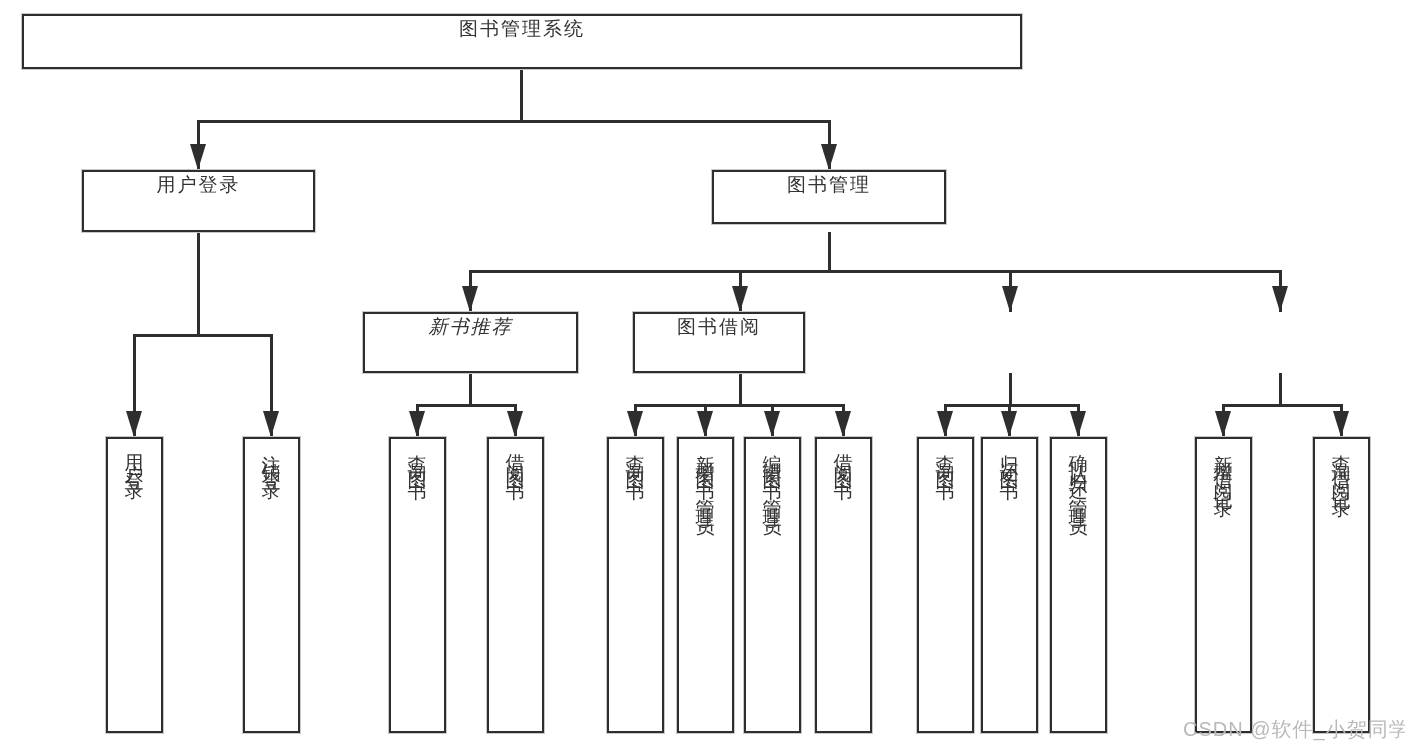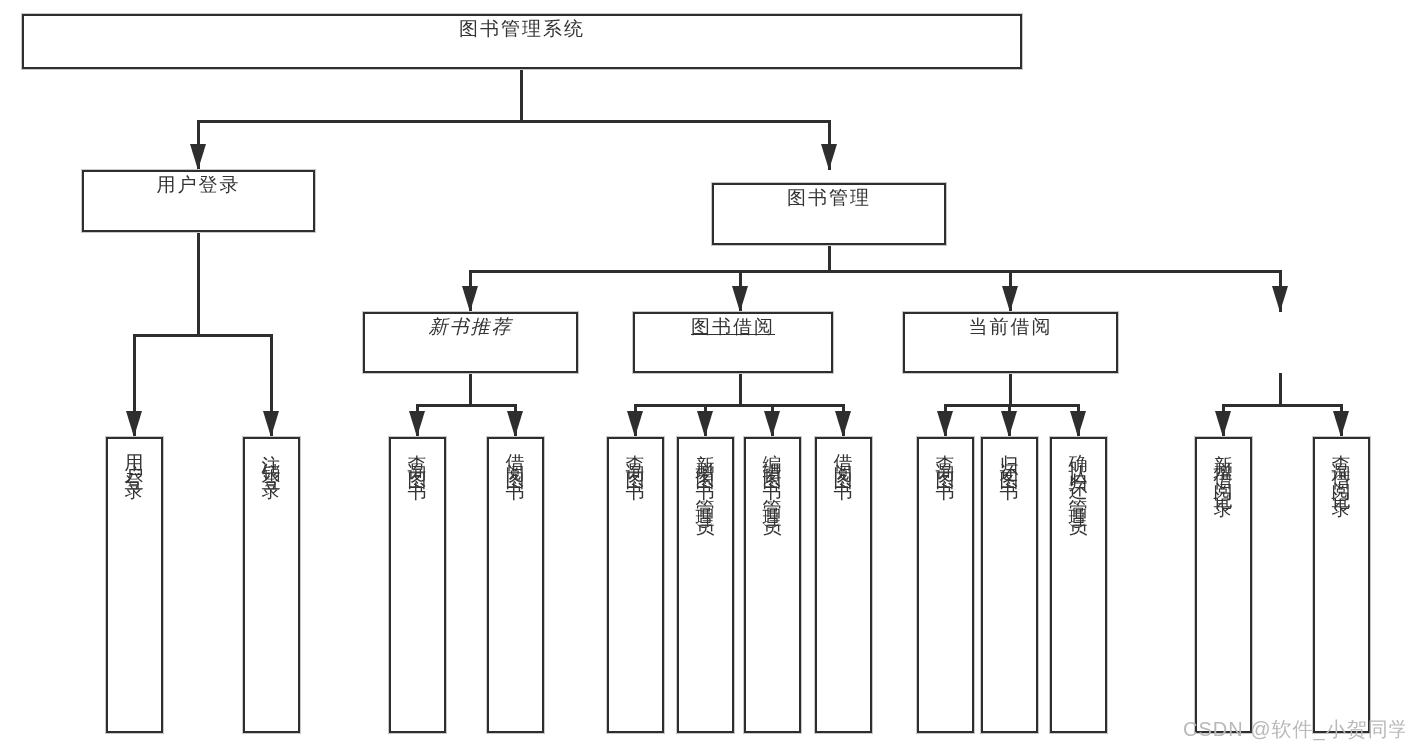--- a/index.html
+++ b/index.html
@@ -41,43 +41,40 @@
   <div class="vline" style="left:520px;top:69px;height:53px;"></div>
   <div class="hline" style="left:197px;top:120px;width:634px;"></div>
   <div class="vline" style="left:197px;top:120px;height:50px;"></div>
   <div class="vline" style="left:828px;top:120px;height:50px;"></div>
   <div class="arrow" style="left:190px;top:144px;"></div>
   <div class="arrow" style="left:821px;top:144px;"></div>
 
   <div class="box" style="left:82px;top:170px;width:233px;height:62px;">
     <span>用户登录</span>
   </div>
-  <div class="box" style="left:712px;top:183px;width:234px;height:62px;">
+  <div class="box" style="left:712px;top:170px;width:234px;height:54px;">
     <span>图书管理</span>
   </div>
 
   <div class="vline" style="left:828px;top:232px;height:41px;"></div>
   <div class="hline" style="left:469px;top:270px;width:813px;"></div>
   <div class="vline" style="left:469px;top:270px;height:42px;"></div>
   <div class="vline" style="left:739px;top:270px;height:42px;"></div>
   <div class="vline" style="left:1009px;top:270px;height:42px;"></div>
   <div class="vline" style="left:1279px;top:270px;height:42px;"></div>
   <div class="arrow" style="left:462px;top:286px;"></div>
   <div class="arrow" style="left:732px;top:286px;"></div>
   <div class="arrow" style="left:1002px;top:286px;"></div>
   <div class="arrow" style="left:1272px;top:286px;"></div>
 
   <div class="box" style="left:363px;top:312px;width:215px;height:61px;font-style:italic;">
     <span>新书推荐</span>
   </div>
-  <div class="box" style="left:633px;top:312px;width:200px;height:61px;text-decoration:underline;">
+  <div class="box" style="left:633px;top:312px;width:172px;height:61px;">
     <span>图书借阅</span>
-  </div>
-  <div class="box" style="left:903px;top:312px;width:215px;height:61px;">
-    <span>当前借阅</span>
   </div>
 
   <div class="vline" style="left:197px;top:232px;height:104px;"></div>
   <div class="hline" style="left:133px;top:334px;width:140px;"></div>
   <div class="vline" style="left:133px;top:334px;height:103px;"></div>
   <div class="vline" style="left:270px;top:334px;height:103px;"></div>
   <div class="arrow" style="left:126px;top:411px;"></div>
   <div class="arrow" style="left:263px;top:411px;"></div>
 
   <div class="vline" style="left:469px;top:373px;height:33px;"></div>

